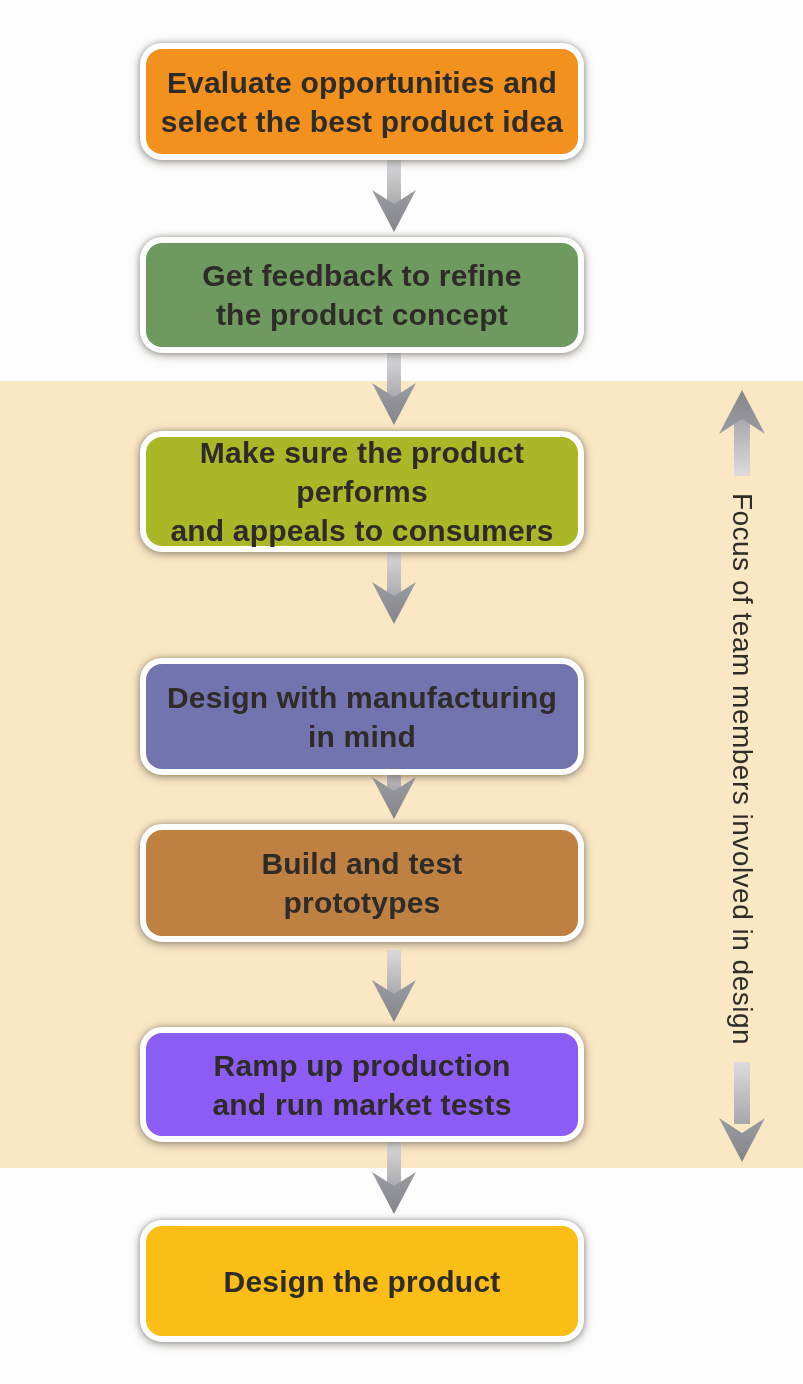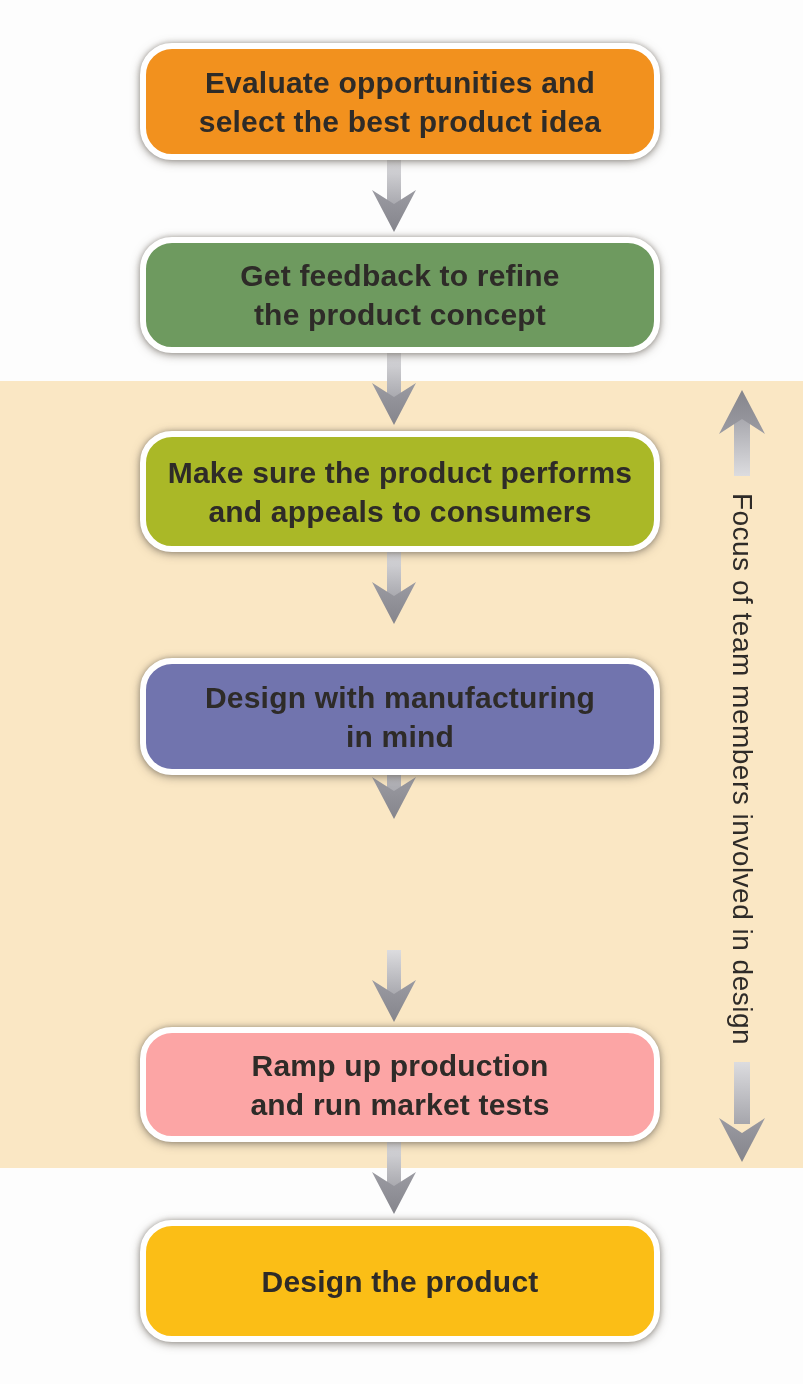--- a/index.html
+++ b/index.html
@@ -15,23 +15,23 @@
     overflow: hidden;
   }
   .band {
     position: absolute;
     left: 0; top: 381px;
     width: 803px; height: 787px;
   }
   .flow-box {
     position: absolute;
     left: 140px;
-    width: 520px;
+    width: 444px;
     border: 6px solid #ffffff;
-    border-radius: 32px;
+    border-radius: 22px;
     box-sizing: border-box;
     box-shadow: 0 2px 10px rgba(90,82,72,0.55), 0 0 5px rgba(90,82,72,0.35);
     display: flex;
     align-items: center;
     justify-content: center;
     text-align: center;
   }
   .flow-box .label {
     font-size: 30px;
     line-height: 39px;
@@ -131,21 +131,25 @@
 and appeals to consumers</div>
   </div>
   <div class="flow-box box-2" style="background: rgb(110, 154, 95);">
     <div class="label" style="color: rgb(46, 43, 40);">Get feedback to refine
 the product concept</div>
   </div>
   <div class="flow-box box-4" style="background: rgb(113, 116, 174);">
     <div class="label" style="color: rgb(46, 43, 40);">Design with manufacturing
 in mind</div>
   </div>
-  <div class="flow-box box-6" style="background: #fca5a5;">
+  <div class="flow-box box-5" style="background: rgb(191, 129, 66);">
+    <div class="label" style="color: rgb(46, 43, 40);">Build and test
+prototypes</div>
+  </div>
+  <div class="flow-box box-6" style="background: #8b5cf6;">
     <div class="label" style="color: rgb(46, 43, 40);">Ramp up production
 and run market tests</div>
   </div>
   <div class="flow-box box-7" style="background: rgb(251, 190, 22);">
     <div class="label" style="color: rgb(46, 43, 40);">Design the product</div>
   </div>
 
   <svg class="side-arrow-up" viewBox="0 0 52 86">
     <rect x="18" y="26" width="16" height="60" fill="url(#shaftUpSide)"></rect>
     <polygon points="3,44 26,29 49,44 26,0" fill="url(#headUpSide)"></polygon>

